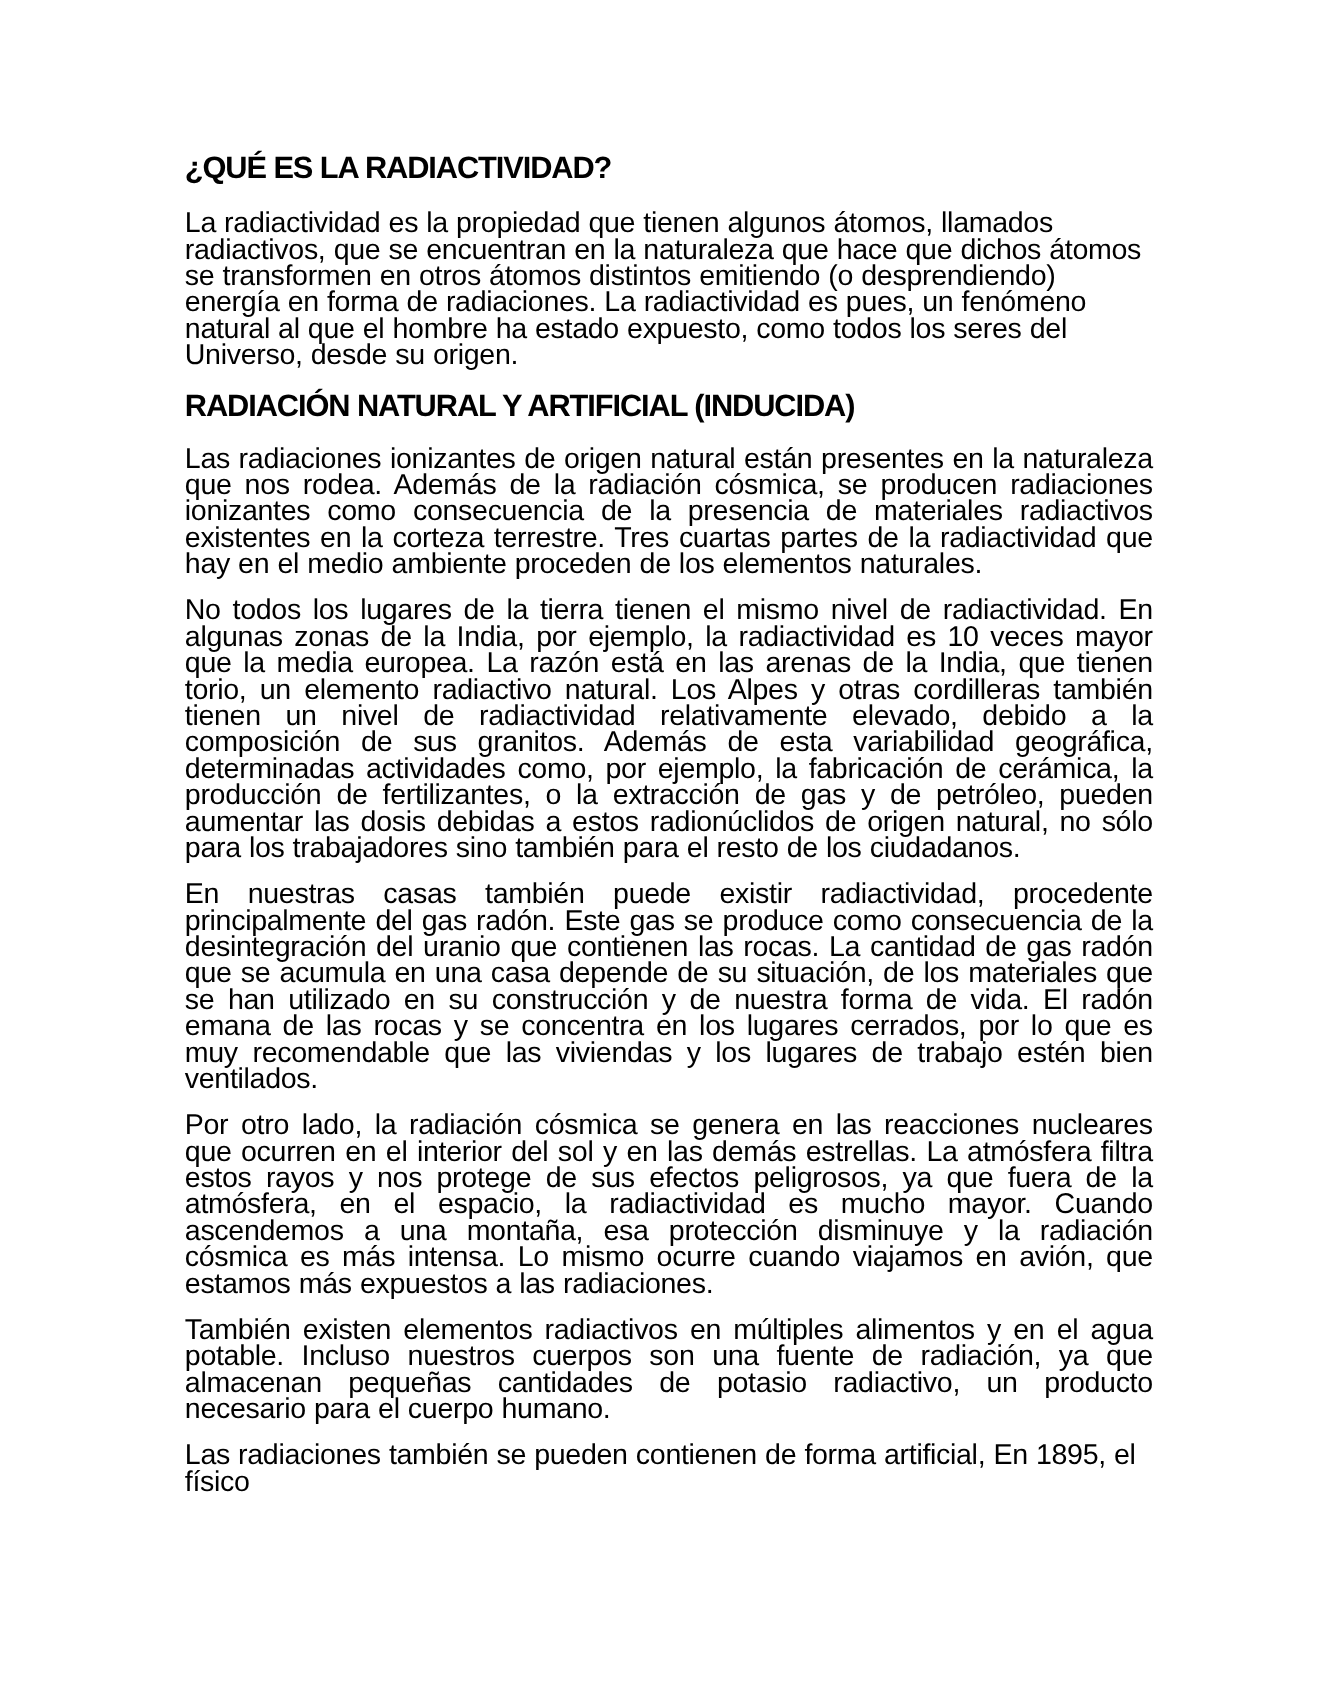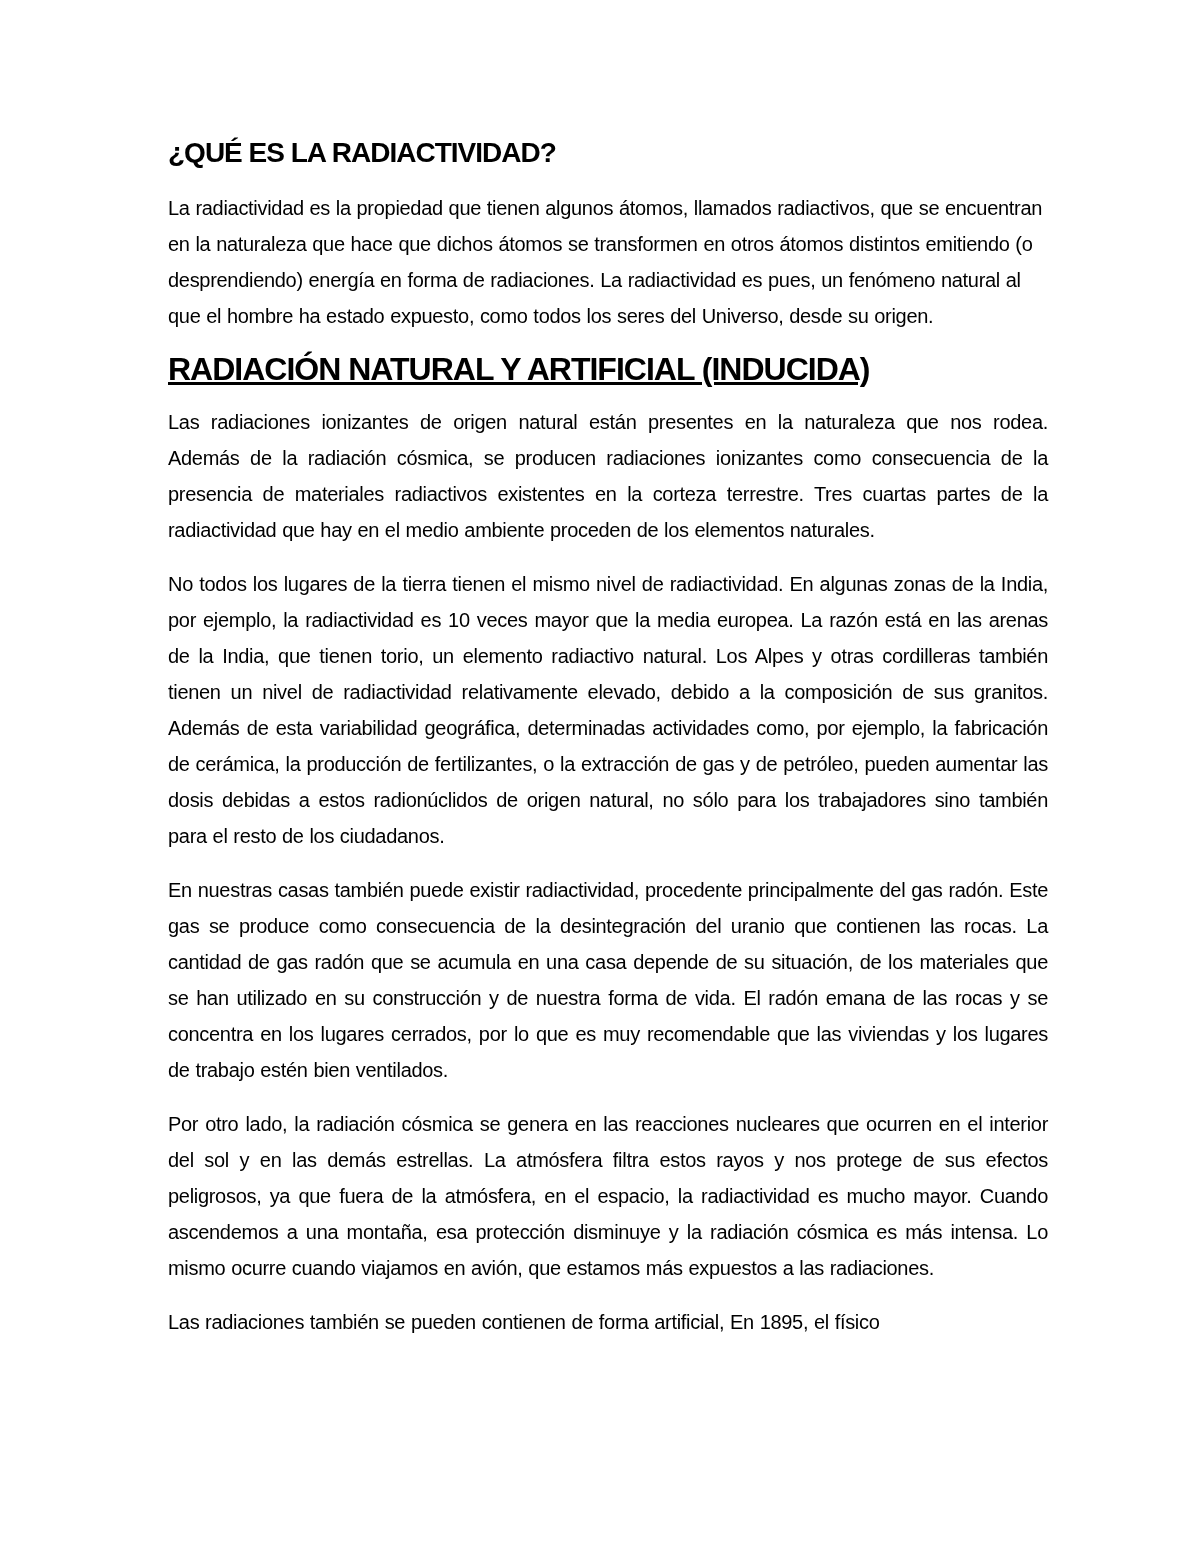--- a/index.html
+++ b/index.html
@@ -20,31 +20,30 @@
   }
   .doc-h1 {
     font-size: 28px;
     font-weight: bold;
     letter-spacing: -1px;
     line-height: 34px;
     margin: 0 0 20px 0;
     white-space: nowrap;
   }
   .doc-h2 {
-    font-size: 32px;
+    font-size: 28px;
     font-weight: bold;
     letter-spacing: -1px;
     line-height: 34px;
     margin: 0 0 18px 0;
     white-space: nowrap;
-    text-decoration: underline;
   }
   .doc-p {
-    font-size: 20px;
-    line-height: 36px;
+    font-size: 26px;
+    line-height: 24px;
     letter-spacing: -0.3px;
     word-spacing: 0.5px;
     margin: 0 0 18px 0;
     text-align: justify;
   }
   .doc-p.align-left {
     text-align: left;
   }
 </style>
 </head>
@@ -59,16 +58,17 @@
   <h2 class="doc-h2">RADIACIÓN NATURAL Y ARTIFICIAL (INDUCIDA)</h2>
 
   <p class="doc-p">Las radiaciones ionizantes de origen natural están presentes en la naturaleza que nos rodea. Además de la radiación cósmica, se producen radiaciones ionizantes como consecuencia de la presencia de materiales radiactivos existentes en la corteza terrestre. Tres cuartas partes de la radiactividad que hay en el medio ambiente proceden de los elementos naturales.</p>
 
   <p class="doc-p">No todos los lugares de la tierra tienen el mismo nivel de radiactividad. En algunas zonas de la India, por ejemplo, la radiactividad es 10 veces mayor que la media europea. La razón está en las arenas de la India, que tienen torio, un elemento radiactivo natural. Los Alpes y otras cordilleras también tienen un nivel de radiactividad relativamente elevado, debido a la composición de sus granitos. Además de esta variabilidad geográfica, determinadas actividades como, por ejemplo, la fabricación de cerámica, la producción de fertilizantes, o la extracción de gas y de petróleo, pueden aumentar las dosis debidas a estos radionúclidos de origen natural, no sólo para los trabajadores sino también para el resto de los ciudadanos.</p>
 
   <p class="doc-p">En nuestras casas también puede existir radiactividad, procedente principalmente del gas radón. Este gas se produce como consecuencia de la desintegración del uranio que contienen las rocas. La cantidad de gas radón que se acumula en una casa depende de su situación, de los materiales que se han utilizado en su construcción y de nuestra forma de vida. El radón emana de las rocas y se concentra en los lugares cerrados, por lo que es muy recomendable que las viviendas y los lugares de trabajo estén bien ventilados.</p>
 
   <p class="doc-p">Por otro lado, la radiación cósmica se genera en las reacciones nucleares que ocurren en el interior del sol y en las demás estrellas. La atmósfera filtra estos rayos y nos protege de sus efectos peligrosos, ya que fuera de la atmósfera, en el espacio, la radiactividad es mucho mayor. Cuando ascendemos a una montaña, esa protección disminuye y la radiación cósmica es más intensa. Lo mismo ocurre cuando viajamos en avión, que estamos más expuestos a las radiaciones.</p>
 
+  <p class="doc-p">También existen elementos radiactivos en múltiples alimentos y en el agua potable. Incluso nuestros cuerpos son una fuente de radiación, ya que almacenan pequeñas cantidades de potasio radiactivo, un producto necesario para el cuerpo humano.</p>
 
   <p class="doc-p align-left">Las radiaciones también se pueden contienen de forma artificial, En 1895, el físico</p>
 
 </div>
 
 </body></html>

